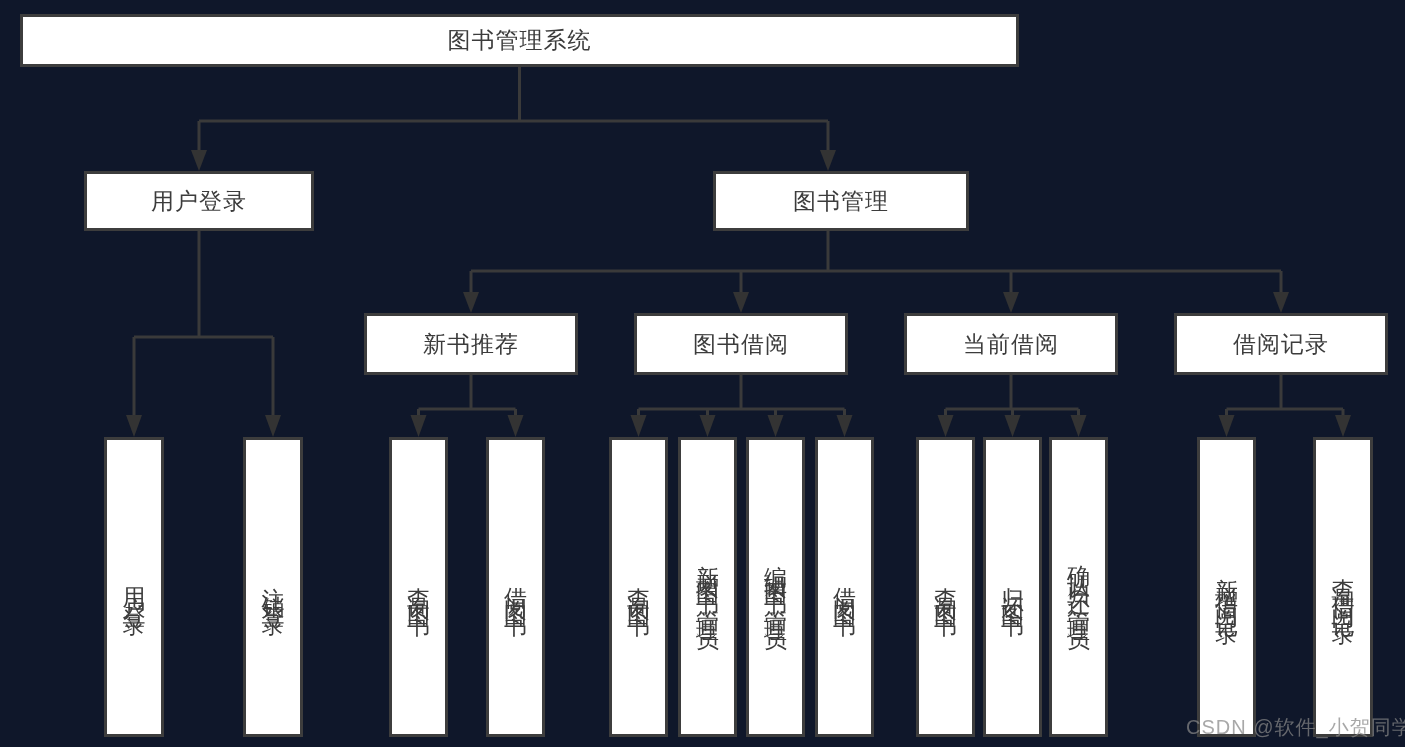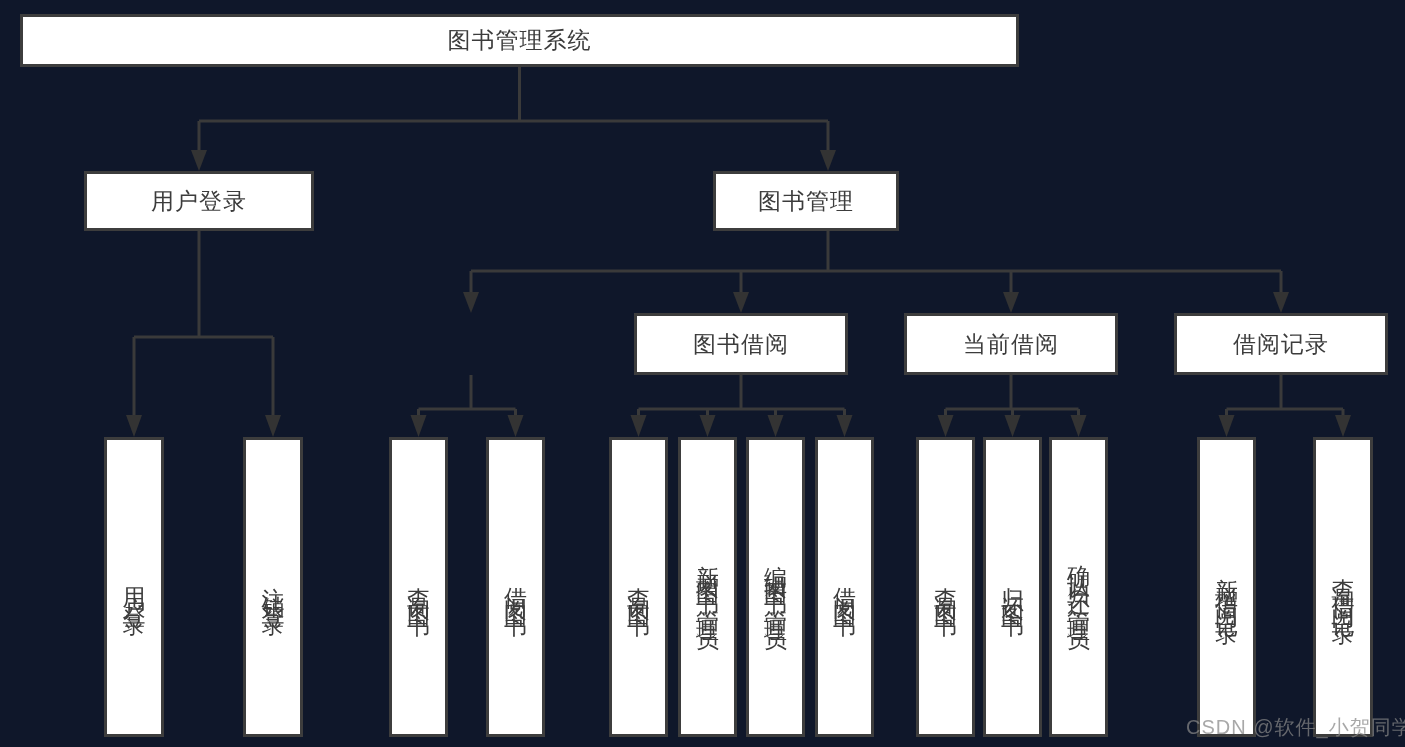--- a/index.html
+++ b/index.html
@@ -50,21 +50,21 @@
     writing-mode: vertical-rl;
     text-orientation: mixed;
     font-size: 23px;
     letter-spacing: 9px;
     line-height: 1;
     white-space: nowrap;
   }
   
   #box-root        { left: 20px;   top: 14px;  width: 999px; height: 53px; }
   #box-user-login  { left: 84px;   top: 171px; width: 230px; height: 60px; }
-  #box-book-mgmt   { left: 713px;  top: 171px; width: 186px; height: 60px; }
+  #box-book-mgmt   { left: 713px;  top: 171px; width: 256px; height: 60px; }
   #box-new-books   { left: 364px;  top: 313px; width: 214px; height: 62px; }
   #box-borrowing   { left: 634px;  top: 313px; width: 214px; height: 62px; }
   #box-current     { left: 904px;  top: 313px; width: 214px; height: 62px; }
   #box-records     { left: 1174px; top: 313px; width: 214px; height: 62px; }
 
   .leaf { top: 437px; height: 300px; width: 59px; }
   #leaf-ul-login   { left: 104px; width: 60px; }
   #leaf-ul-logout  { left: 243px; width: 60px; }
   #leaf-nb-query   { left: 389px; }
   #leaf-nb-borrow  { left: 486px; }
@@ -148,20 +148,23 @@
     <span>图书管理系统</span>
   </div>
 
   <div class="box h-box" id="box-user-login">
     <span>用户登录</span>
   </div>
   <div class="box h-box" id="box-book-mgmt">
     <span>图书管理</span>
   </div>
 
+  <div class="box h-box" id="box-new-books">
+    <span>新书推荐</span>
+  </div>
   <div class="box h-box" id="box-current">
     <span>当前借阅</span>
   </div>
   <div class="box h-box" id="box-borrowing">
     <span>图书借阅</span>
   </div>
   <div class="box h-box" id="box-records">
     <span>借阅记录</span>
   </div>
 

